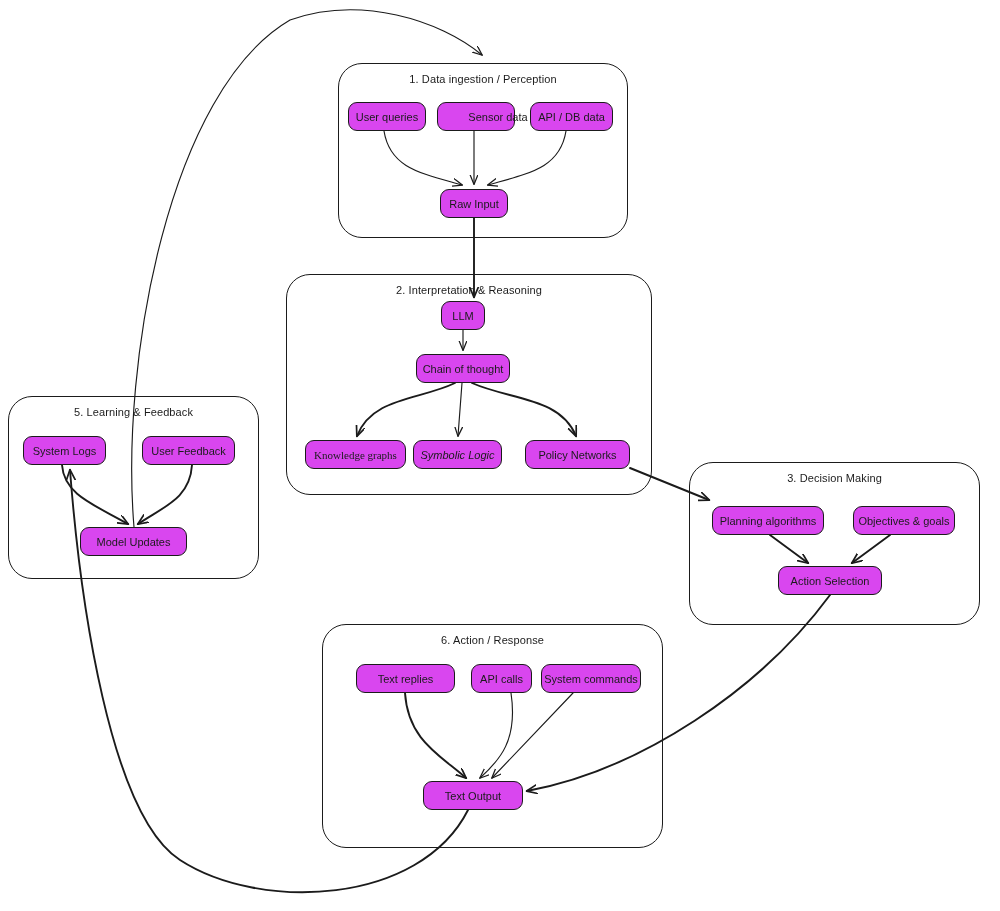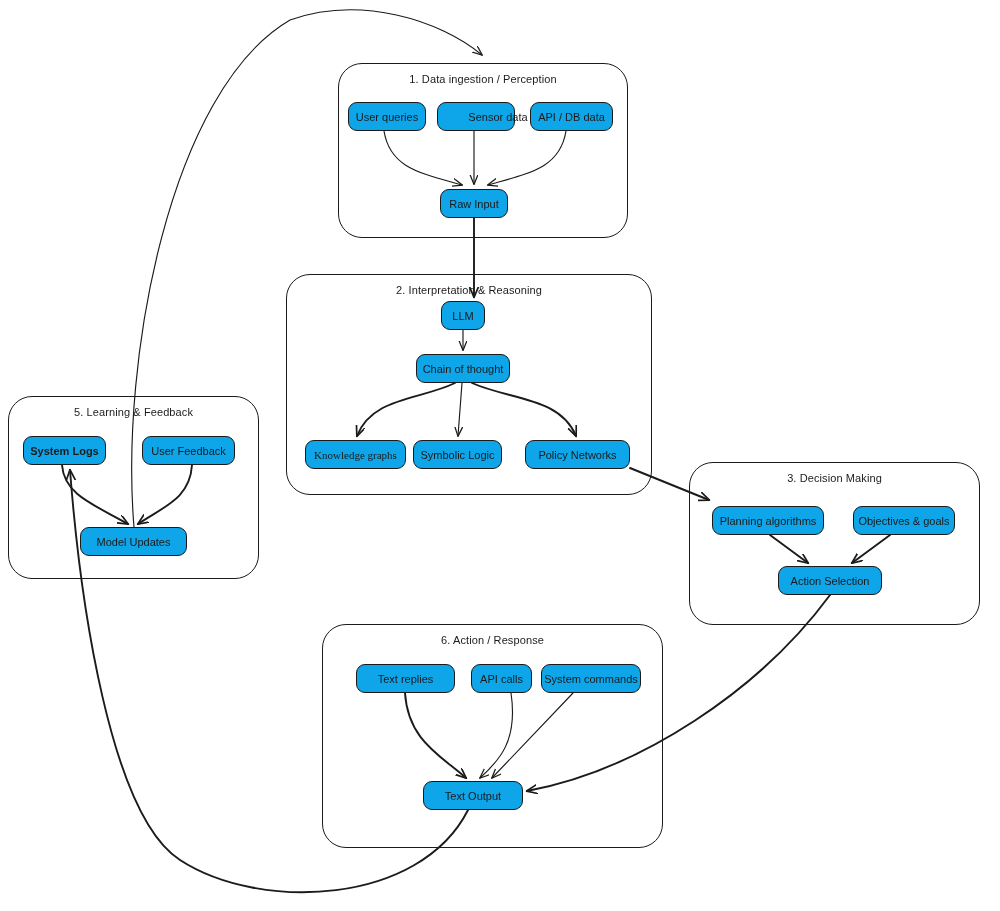--- a/index.html
+++ b/index.html
@@ -39,21 +39,21 @@
     font-size: 11px;
     color: #1b1b1b;
     letter-spacing: 0.1px;
     white-space: nowrap;
   }
   .node {
     position: absolute;
     box-sizing: border-box;
     border: 1.3px solid #1b1b1b;
     border-radius: 9px;
-    background: #0ea5e9;
+    background: #d946ef;
     display: flex;
     align-items: center;
     justify-content: center;
     font-size: 11px;
     color: #1b1b1b;
     white-space: nowrap;
     z-index: 5;
   }
 </style>
 </head>
@@ -125,21 +125,21 @@
       </div>
       <div class="node" style="left: 441px; top: 301px; width: 44px; height: 29px;">
         <span>LLM</span>
       </div>
       <div class="node" style="left: 416px; top: 354px; width: 94px; height: 29px;">
         <span>Chain of thought</span>
       </div>
       <div class="node" style="left: 305px; top: 440px; width: 101px; height: 29px; font-family: Liberation Serif, serif;">
         <span>Knowledge graphs</span>
       </div>
-      <div class="node" style="left: 413px; top: 440px; width: 89px; height: 29px;">
+      <div class="node" style="left: 413px; top: 440px; width: 89px; height: 29px; font-style: italic;">
         <span>Symbolic Logic</span>
       </div>
       <div class="node" style="left: 525px; top: 440px; width: 105px; height: 29px;">
         <span>Policy Networks</span>
       </div>
       <div class="node" style="left: 712px; top: 506px; width: 112px; height: 29px;">
         <span>Planning algorithms</span>
       </div>
       <div class="node" style="left: 853px; top: 506px; width: 102px; height: 29px;">
         <span>Objectives &amp; goals</span>
@@ -152,21 +152,21 @@
       </div>
       <div class="node" style="left: 471px; top: 664px; width: 61px; height: 29px;">
         <span>API calls</span>
       </div>
       <div class="node" style="left: 541px; top: 664px; width: 100px; height: 29px;">
         <span>System commands</span>
       </div>
       <div class="node" style="left: 423px; top: 781px; width: 100px; height: 29px;">
         <span>Text Output</span>
       </div>
-      <div class="node" style="left: 23px; top: 436px; width: 83px; height: 29px; font-weight: bold;">
+      <div class="node" style="left: 23px; top: 436px; width: 83px; height: 29px;">
         <span>System Logs</span>
       </div>
       <div class="node" style="left: 142px; top: 436px; width: 93px; height: 29px;">
         <span>User Feedback</span>
       </div>
       <div class="node" style="left: 80px; top: 527px; width: 107px; height: 29px;">
         <span>Model Updates</span>
       </div>
     </div>
 

